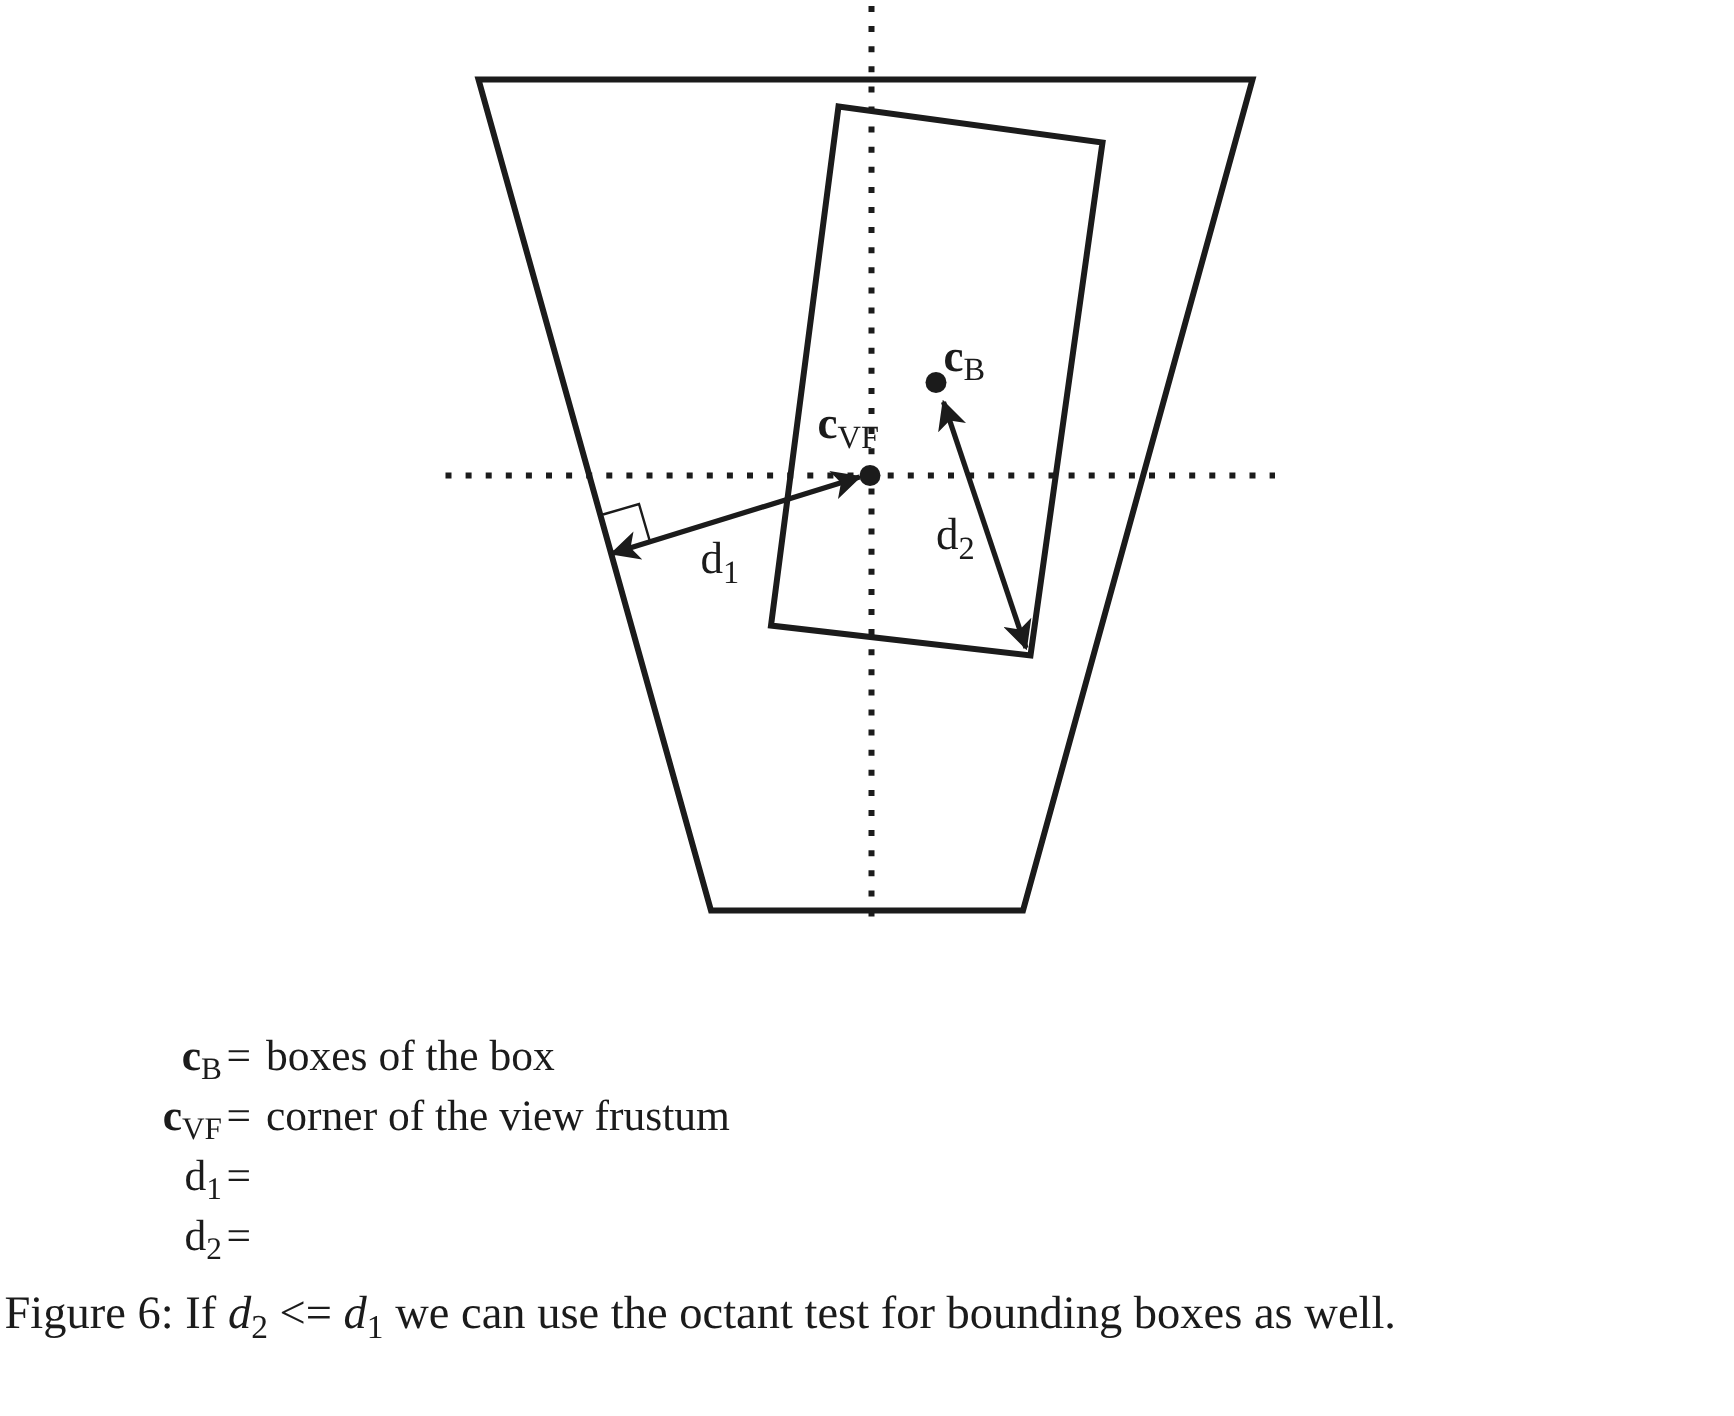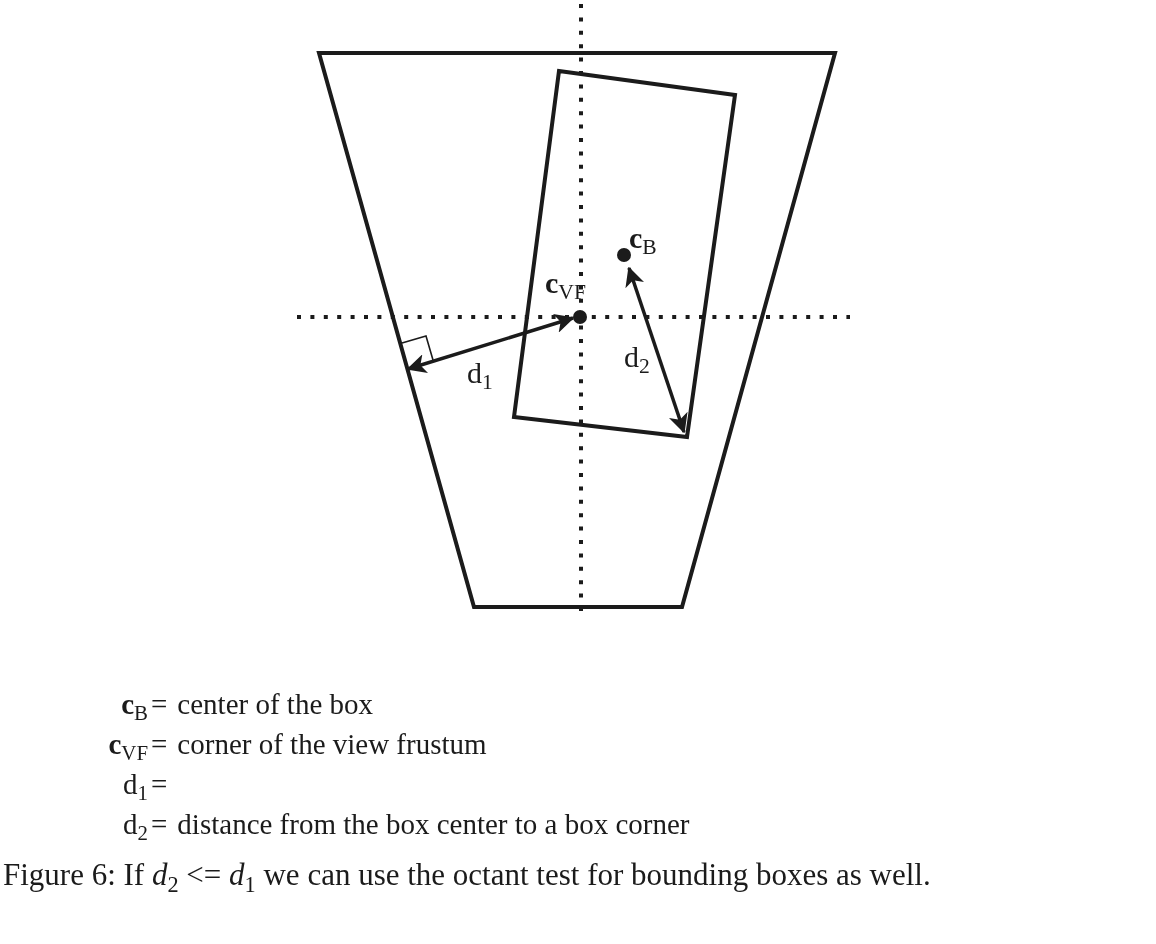--- a/index.html
+++ b/index.html
@@ -119,38 +119,37 @@
   </div>
   <div class="pt-label" style="left:624px; top:342px;">
     <span>d</span><span class="sub">2</span>
   </div>
 
   <div class="legend">
 
     <div class="legend-row">
       <span class="legend-sym"><span class="sym-bold">c</span><span class="sub">B</span></span>
       <span class="legend-eq">=</span>
-      <span class="legend-desc">center of the box</span>
+      <span class="legend-desc">boxes of the box</span>
     </div>
 
     <div class="legend-row">
       <span class="legend-sym"><span class="sym-bold">c</span><span class="sub">VF</span></span>
       <span class="legend-eq">=</span>
       <span class="legend-desc">corner of the view frustum</span>
     </div>
 
     <div class="legend-row">
       <span class="legend-sym"><span>d</span><span class="sub">1</span></span>
       <span class="legend-eq">=</span>
     </div>
 
     <div class="legend-row">
       <span class="legend-sym"><span>d</span><span class="sub">2</span></span>
       <span class="legend-eq">=</span>
-      <span class="legend-desc">distance from the box center to a box corner</span>
     </div>
 
   </div>
 
   <div class="caption">
     <span>Figure 6: If </span><span class="mathit">d</span><span class="sub">2</span><span> &lt;= </span><span class="mathit">d</span><span class="sub">1</span><span> we can use the octant test for bounding boxes as well.</span>
   </div>
 
 </div>
 

